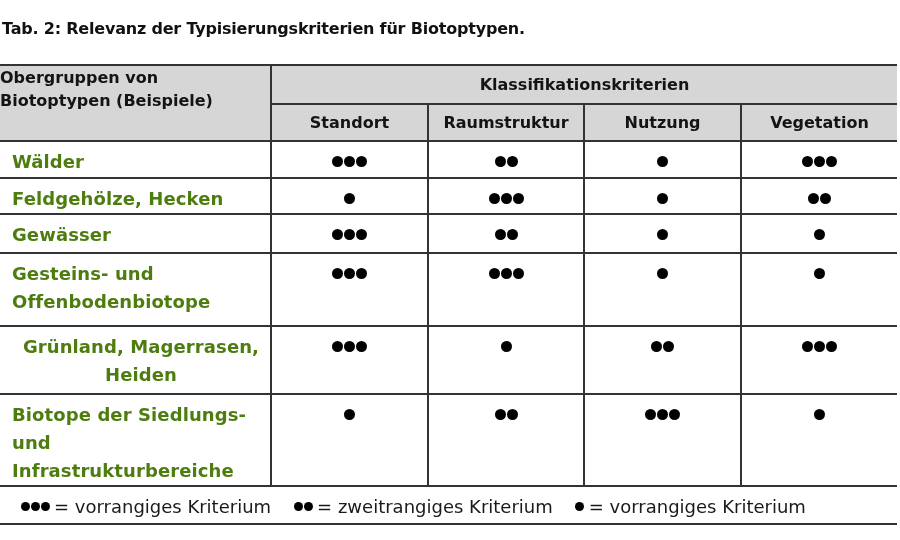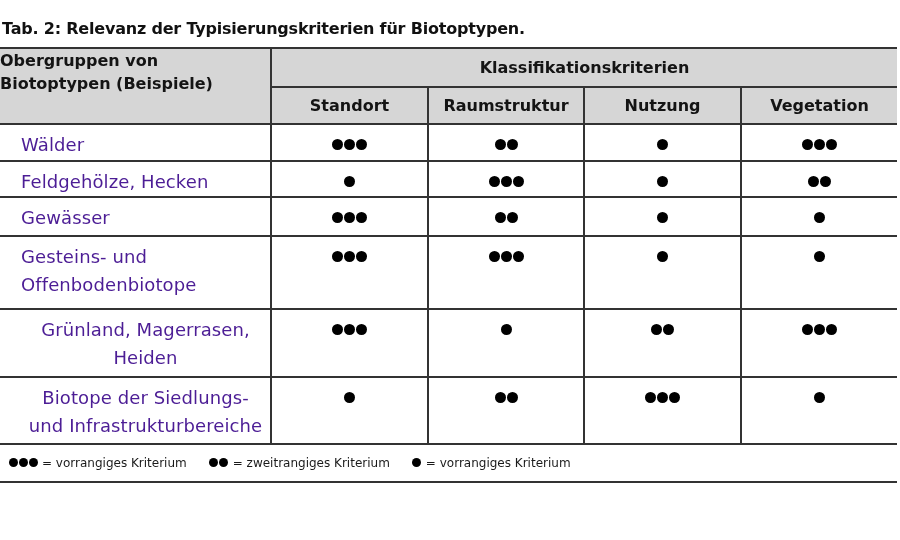--- a/index.html
+++ b/index.html
@@ -1,35 +1,35 @@
 <!DOCTYPE html>
 <html><head>
   <meta charset="utf-8">
   <style>
     html, body { margin: 0; padding: 0; background: #ffffff; }
     body { width: 900px; height: 540px; position: relative; overflow: hidden;
            font-family: "DejaVu Sans", "Liberation Sans", sans-serif; color: #1a1a1a; }
     .caption { position: absolute; left: 2px; top: 19px; font-size: 16px; font-weight: bold;
                letter-spacing: -0.2px; color: #111; }
-    table.bt { position: absolute; left: 0; top: 47px; width: 897px; border-collapse: collapse;
+    table.bt { position: absolute; left: 0; top: 64px; width: 897px; border-collapse: collapse;
                table-layout: fixed; }
     table.bt td, table.bt th { border: 2px solid #333; padding: 0; }
     table.bt tr > :first-child { border-left: none; }
     table.bt tr > :last-child { border-right: none; }
     thead th { background: #d6d6d6; font-weight: bold; font-size: 16px; color: #141414; }
     th.group { text-align: left; vertical-align: top; padding: 8px 0 0 6px; line-height: 23px; }
     th.super { height: 37px; text-align: center; }
     th.sub { height: 35px; text-align: center; }
-    tbody td.name { font-size: 18px; padding: 6px 0 0 21px; vertical-align: top; line-height: 28px;
-                    color: #4c1d95; letter-spacing: 0.1px; }
+    tbody td.name { font-size: 18px; padding: 6px 0 0 12px; vertical-align: top; line-height: 28px;
+                    color: #4d7c0f; letter-spacing: 0.1px; font-weight: bold; }
     tbody td.val { text-align: center; vertical-align: top; padding-top: 10px; }
     tr.r1 { height: 37px; } tr.r2 { height: 22px; } tr.r3 { height: 39px; }
-    tr.r4 { height: 73px; } tr.r5 { height: 68px; text-align: center; } tr.r6 { height: 67px; text-align: center; }
-    tr.legend td { border-left: none; border-right: none; height: 36px; font-size: 12px;
-                   padding-left: 8px; vertical-align: middle; }
+    tr.r4 { height: 73px; } tr.r5 { height: 68px; text-align: center; } tr.r6 { height: 67px; }
+    tr.legend td { border-left: none; border-right: none; height: 36px; font-size: 18px;
+                   padding-left: 20px; vertical-align: middle; }
     .dots { display: inline-flex; gap: 0; }
     .dot { display: inline-block; width: 11px; height: 11px; border-radius: 50%; background: #000; margin: 0 0.5px; }
     .leg-item { display: inline-flex; align-items: center; margin-right: 22px; }
     .leg-item .dots .dot { width: 9px; height: 9px; }
     .leg-item .eq { margin-left: 4px; }
   </style>
 </head>
 <body>
 
 <div class="caption">Tab. 2: Relevanz der Typisierungskriterien für Biotoptypen.</div>

